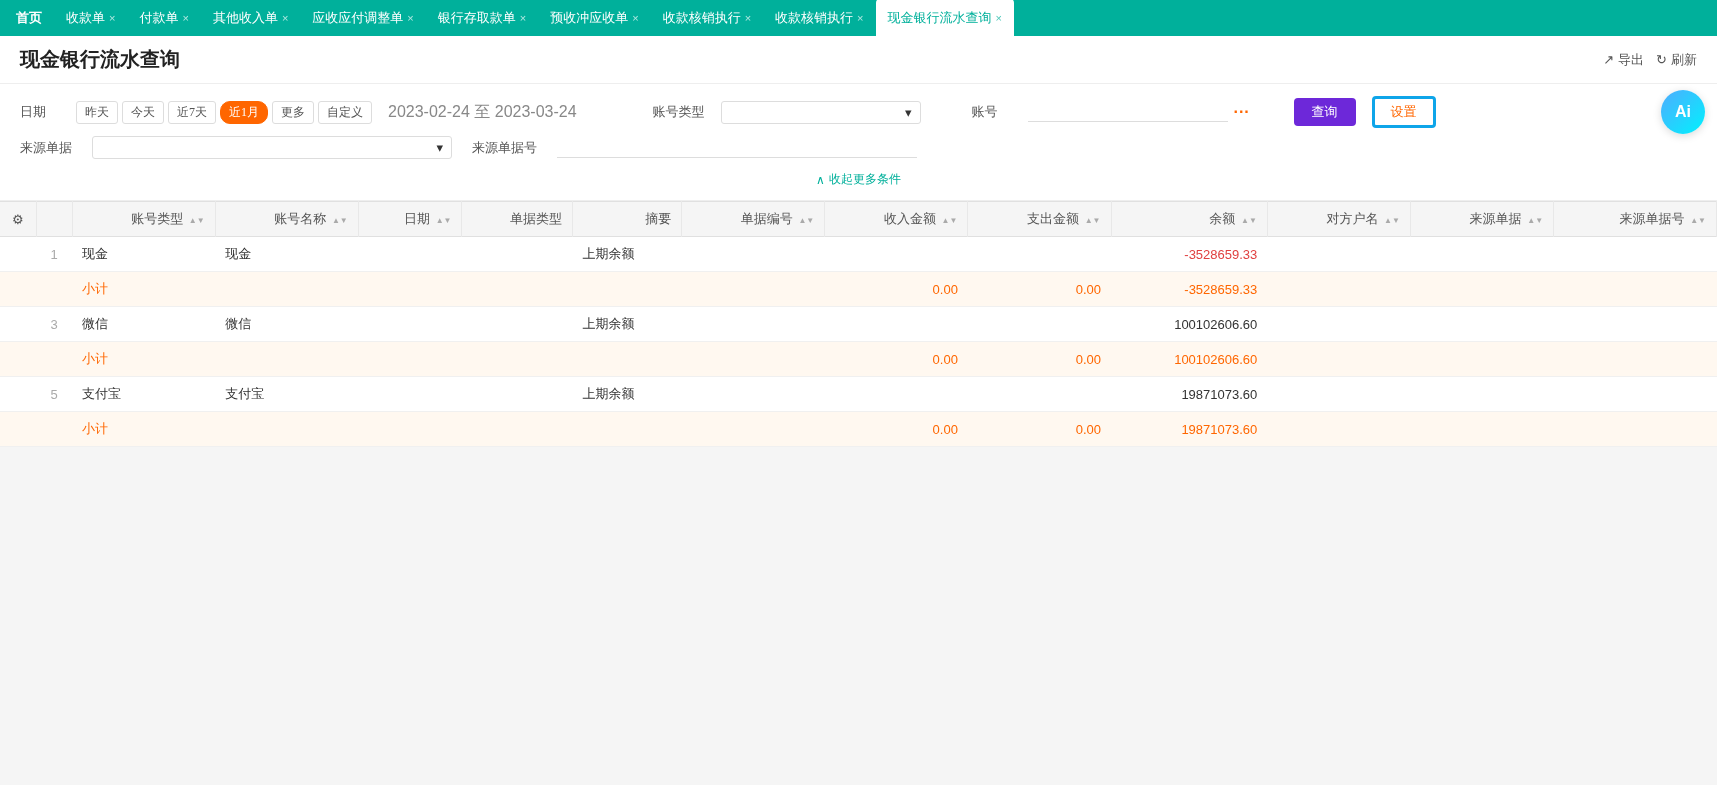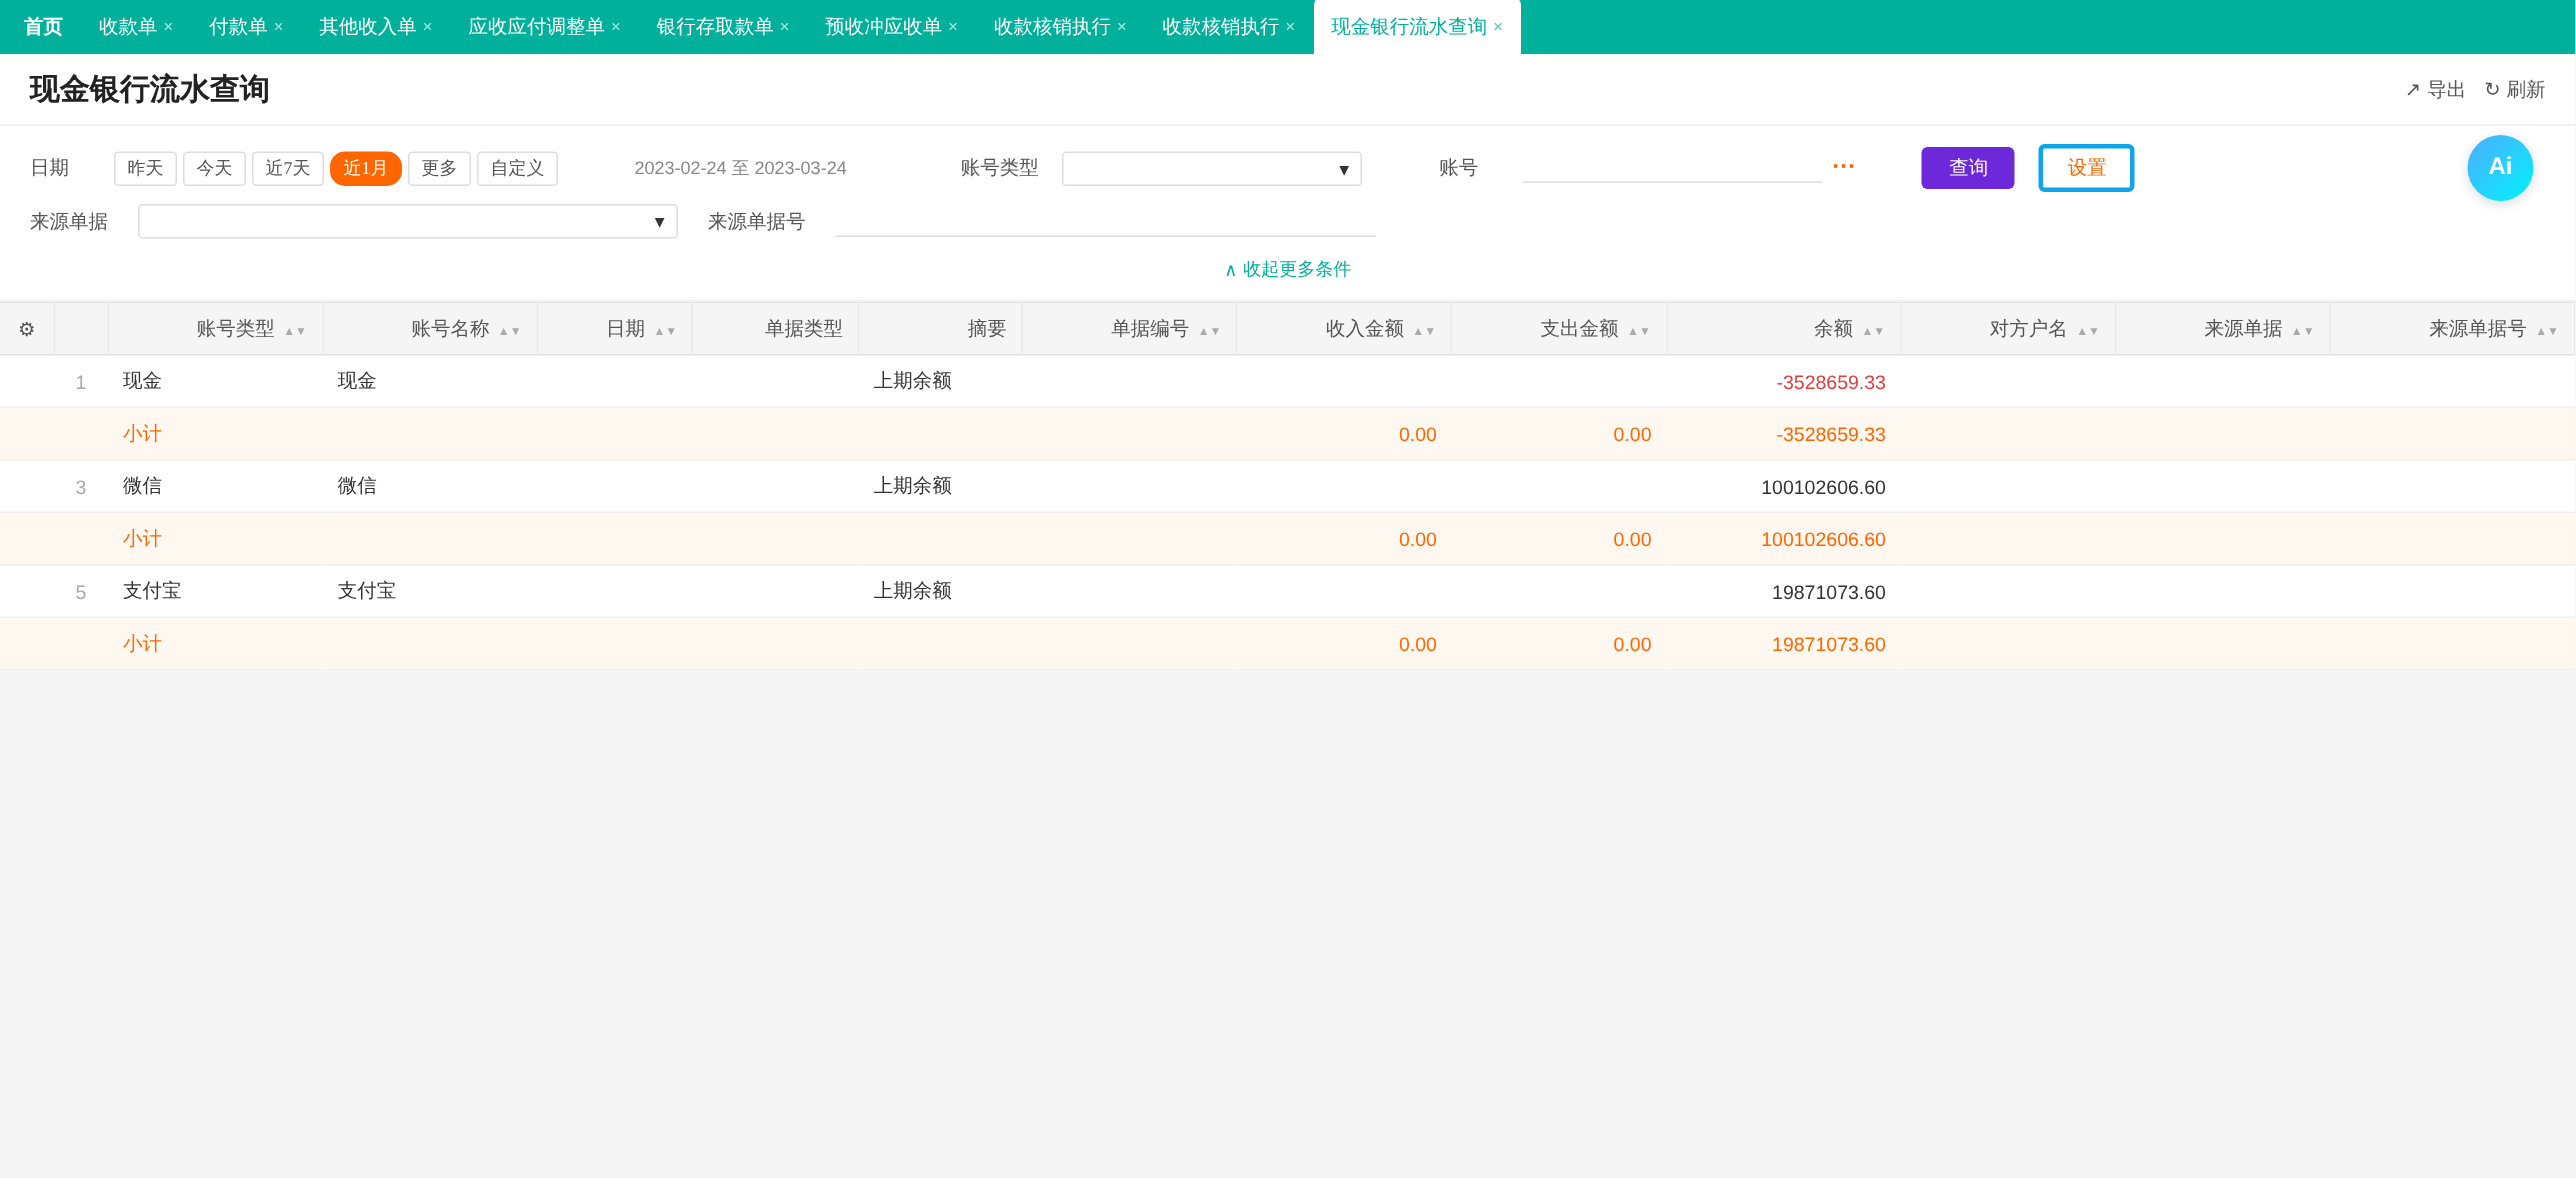--- a/index.html
+++ b/index.html
@@ -104,22 +104,21 @@
       font-family: Liberation Serif, serif;
     }
     .date-btn.active {
       background: #ff6600;
       border-color: #ff6600;
       color: #fff;
       border-radius: 10px;
     }
     .date-range {
       color: #888;
-      font-size: 12px;
-      margin-left: 35px;
+      font-size: 16px;
     }
     .select-box {
       border: 1px solid #ddd;
       border-radius: 3px;
       padding: 3px 8px;
       min-width: 200px;
       background: #fff;
       display: flex;
       align-items: center;
       justify-content: space-between;
@@ -255,21 +254,21 @@
     }
     .col-align-right {
       text-align: right;
     }
     .negative-val { color: #e04040; }
     .orange-val { color: #ff6600; margin-top: 44px; }
 
     
     .ai-badge {
       position: fixed;
-      right: 28px;
+      right: 12px;
       top: 90px;
       background: linear-gradient(135deg, #4facfe, #00f2fe);
       color: #fff;
       border-radius: 50%;
       width: 44px;
       height: 44px;
       display: flex;
       align-items: center;
       justify-content: center;
       font-size: 16px;

